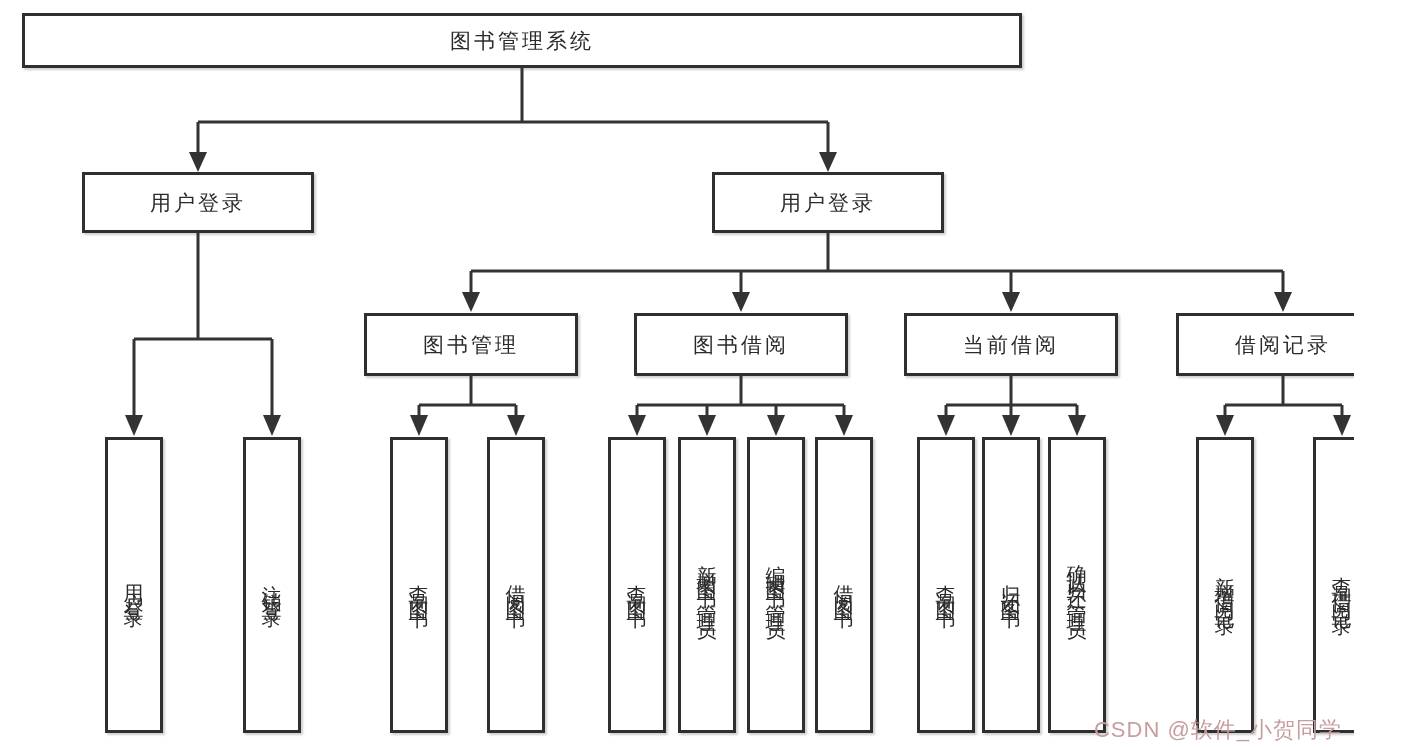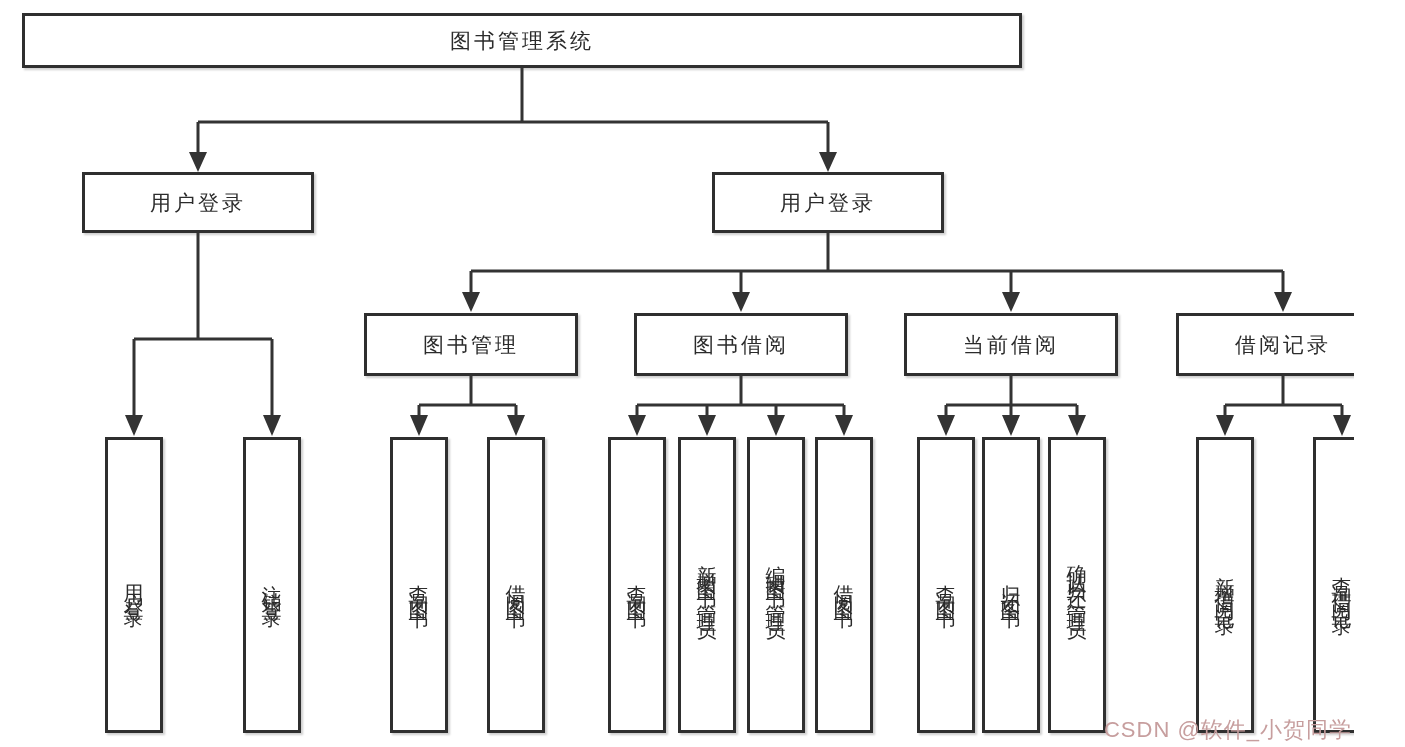--- a/index.html
+++ b/index.html
@@ -41,21 +41,21 @@
   .v-box span {
     writing-mode: vertical-rl;
     text-orientation: mixed;
     font-size: 20px;
     letter-spacing: 8px;
     line-height: 1;
     white-space: nowrap;
   }
   .watermark {
     position: absolute;
-    right: 2px;
+    right: 12px;
     bottom: 2px;
     font-size: 22px;
     color: #c79e9e;
     letter-spacing: 1px;
     z-index: 10;
     white-space: nowrap;
   }
 </style>
 </head>
 <body>

